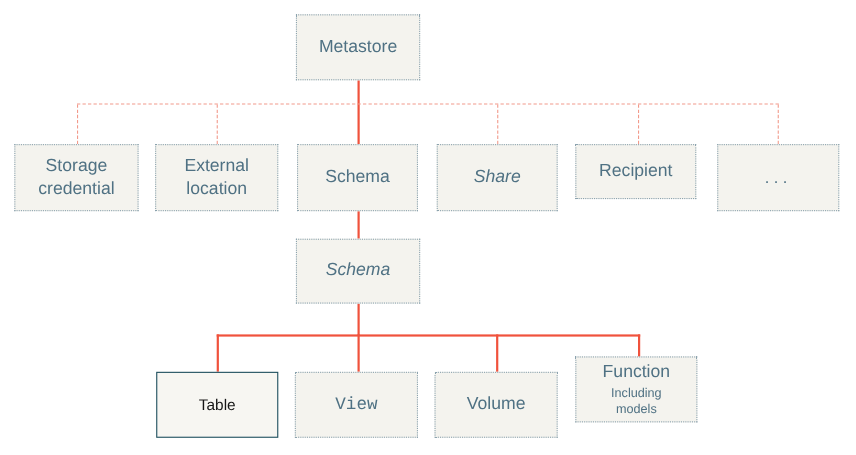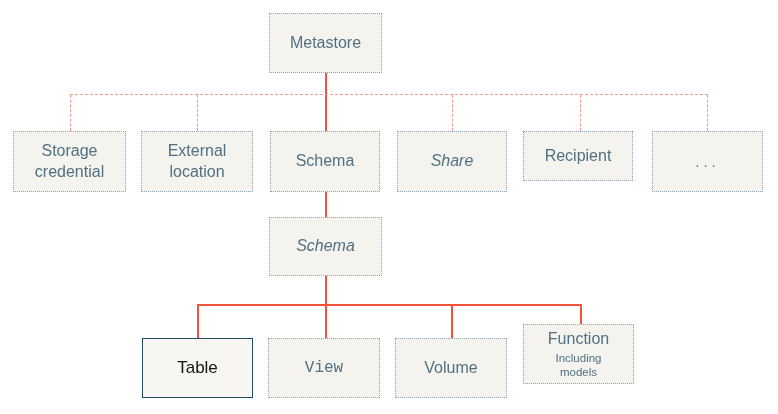--- a/index.html
+++ b/index.html
@@ -23,21 +23,21 @@
     color:#4f7183;
     font-size:16px;
     line-height:1.3;
     padding:2px 6px;
   }
   .box .lbl{display:block;}
   .box.highlight{
     background:#f7f6f2;
     border:1.5px solid #1d4f5e;
     color:#161616;
-    font-size:17px;
+    font-size:14px;
   }
   .sub{
     font-size:11.5px;
     line-height:1.25;
     max-width:72px;
     margin-top:1px;
   }
   .dots{letter-spacing:4px;font-size:15px;}
   .vline-solid,.hline-solid{position:absolute;background:#f0523c;}
   .vline-dashed{position:absolute;width:0;border-left:1.5px dashed #f29a8b;}

